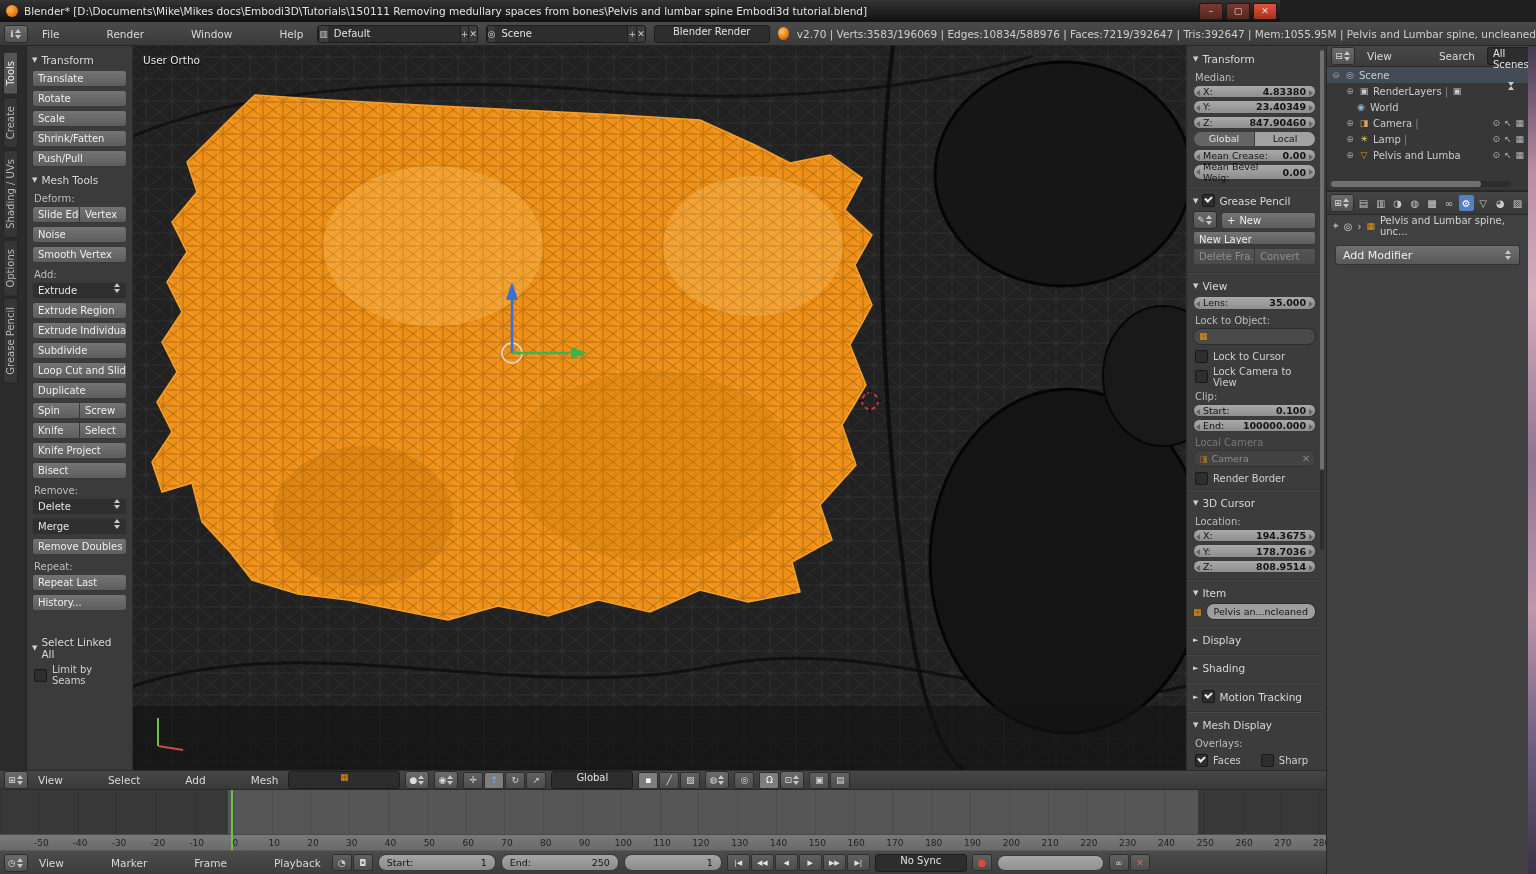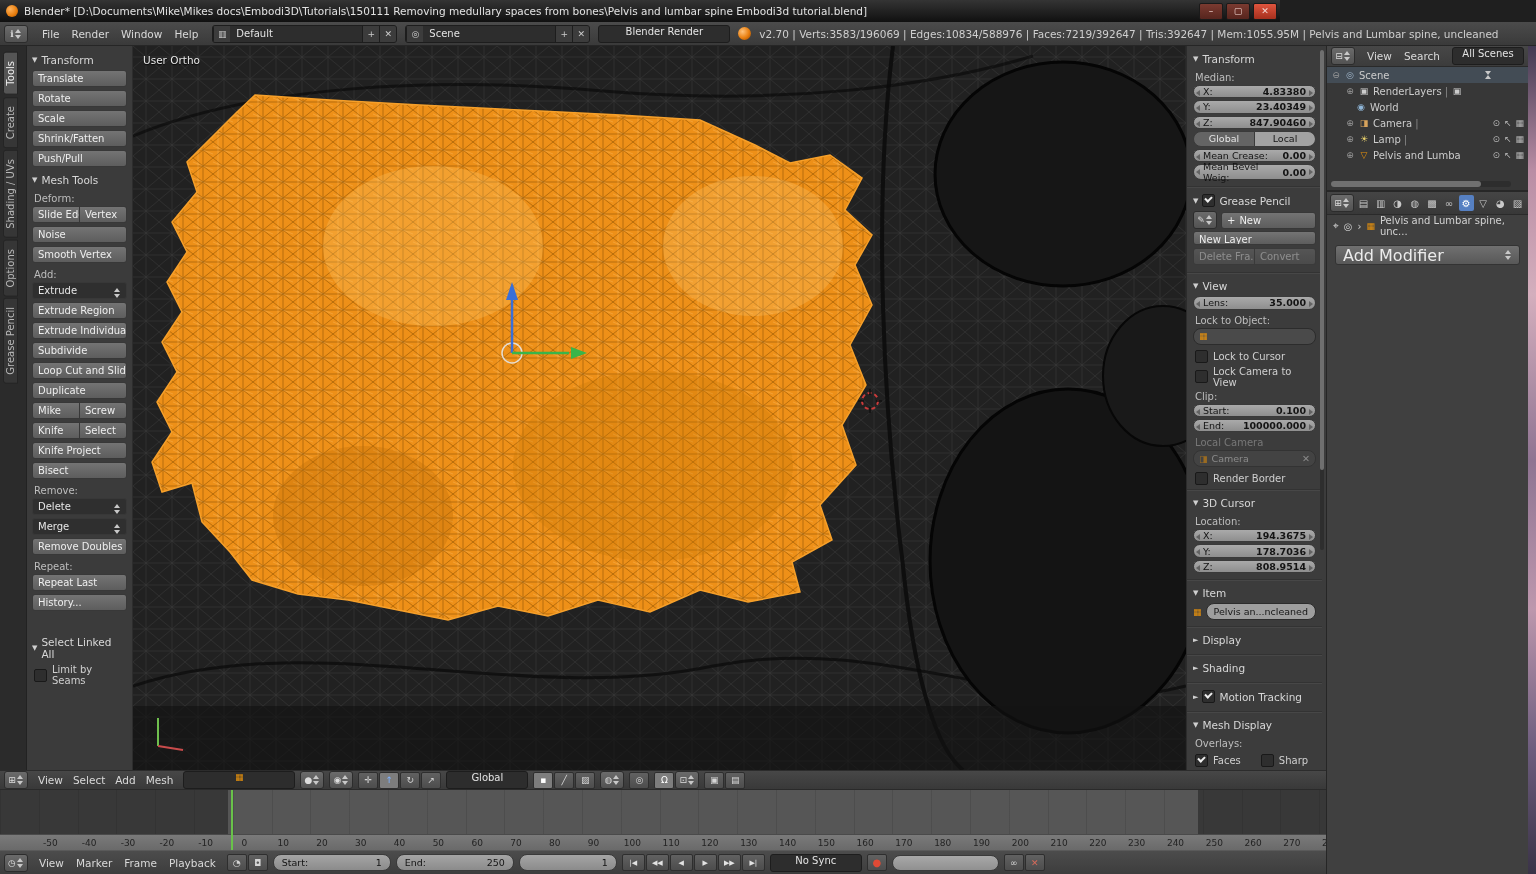--- a/index.html
+++ b/index.html
@@ -11,21 +11,21 @@
   .titlebar .logo{width:12px;height:12px;border-radius:50%;background:radial-gradient(circle at 35% 35%,#ffb35c,#e87d0d 60%,#9c4f05);margin:0 6px 0 6px;}
   .titlebar .ttext{flex:1;color:#e2e2e2;font-size:10.5px;white-space:nowrap;overflow:hidden;}
   .winbtn{width:22px;height:15px;margin-right:3px;border-radius:2px;border:1px solid #1a1a1a;
           display:flex;align-items:center;justify-content:center;font-size:9px;color:#f2d9d4;
           background:linear-gradient(#7a3a30,#57251e);}
   .winbtn.close{background:linear-gradient(#e0553e,#a52f1d);}
   
   .infobar{position:absolute;left:0;top:22px;width:1536px;height:24px;display:flex;align-items:center;gap:8px;
            background:linear-gradient(#4b4b4b,#3a3a3a);border-bottom:1px solid #262626;padding-left:4px;box-sizing:border-box;}
   .menu{padding:0 6px;color:#d9d9d9;font-size:10.5px;}
-  .menurow{display:flex;}
+  .menurow{display:flex;gap:35px;}
   .icobtn{height:16px;min-width:18px;display:inline-flex;align-items:center;justify-content:center;
           background:linear-gradient(#6b6b6b,#525252);border:1px solid #2c2c2c;border-radius:3px;
           color:#ddd;font-size:9px;padding:0 2px;}
   .ddark{height:16px;display:inline-flex;align-items:center;background:#2d2d2d;border:1px solid #1d1d1d;
          border-radius:3px;color:#e3e3e3;font-size:10px;padding:0 5px;gap:16px;flex-direction:column;}
   .seg{display:inline-flex;align-items:center;height:16px;background:#2d2d2d;border:1px solid #1d1d1d;border-radius:3px;overflow:hidden;}
   .seg .val{padding:0 6px;font-size:10px;color:#e3e3e3;min-width:120px;}
   .seg .mini{width:16px;height:16px;display:flex;align-items:center;justify-content:center;background:#3c3c3c;border-left:1px solid #1d1d1d;font-size:9px;color:#ccc;}
   .ud{position:relative;width:8px;height:10px;display:inline-block;}
   .ud::before,.ud::after{content:"";position:absolute;left:1px;border-left:3px solid transparent;border-right:3px solid transparent;}
@@ -42,21 +42,21 @@
          box-sizing:border-box;padding:4px 5px;display:flex;flex-direction:column;}
   .hdr{display:flex;align-items:center;gap:4px;color:#d8d8d8;font-size:10.5px;margin:4px 0 4px 0;}
   .hdr .tri{font-size:7px;color:#cfcfcf;}
   .lbl{color:#bdbdbd;font-size:10px;margin:3px 0 2px 2px;}
   .btn{height:15px;line-height:15px;background:linear-gradient(#747474,#5d5d5d);border:1px solid #383838;border-radius:3px;
        color:#eee;font-size:10px;padding:0 5px;margin-bottom:3px;white-space:nowrap;overflow:hidden;}
   .btnrow{display:flex;margin-bottom:3px;}
   .btnrow .btn{flex:1;margin-bottom:0;border-radius:0;}
   .btnrow .btn:first-child{border-radius:3px 0 0 3px;}
   .btnrow .btn:last-child{border-radius:0 3px 3px 0;border-left:none;}
-  .btn.dark{background:#2f2f2f;color:#e6e6e6;display:flex;align-items:flex-end;justify-content:space-between;}
+  .btn.dark{background:#2f2f2f;color:#e6e6e6;display:flex;align-items:flex-start;justify-content:space-between;}
   .btn.disabled{opacity:.45;}
   .chkrow{display:flex;align-items:center;gap:5px;margin:3px 0 0 2px;color:#cfcfcf;font-size:10px;}
   .chk{width:11px;height:11px;border-radius:2px;background:#2e2e2e;border:1px solid #191919;position:relative;flex:none;}
   .chk.on::after{content:"";position:absolute;left:2px;top:1px;width:5px;height:3px;border-left:2px solid #eee;border-bottom:2px solid #eee;transform:rotate(-45deg);}
   
   .viewport{position:absolute;left:133px;top:46px;width:1053px;height:748px;background:#1c1c1c;overflow:hidden;}
   .vplabel{position:absolute;left:10px;top:8px;color:#e8e8e8;font-size:10.5px;text-shadow:0 1px 1px #000;}
   .objlabel{position:absolute;left:50px;bottom:8px;color:#dedede;font-size:10.5px;text-shadow:0 1px 1px #000;}
   
   .npanel{position:absolute;left:1186px;top:46px;width:140px;height:724px;background:#3c3c3c;border-left:1px solid #2c2c2c;
@@ -89,35 +89,35 @@
   .osep{color:#888;}
   .orestrict{margin-left:auto;display:flex;gap:4px;padding-right:4px;color:#b5b5b5;font-size:9px;}
   .oscroll{position:absolute;left:4px;bottom:3px;width:180px;height:6px;background:#2d2d2d;border-radius:3px;}
   .oscroll::after{content:"";position:absolute;left:0;top:0;height:6px;width:150px;background:#707070;border-radius:3px;}
   .props{position:absolute;left:0;top:146px;width:100%;bottom:0;}
   .picons{display:flex;align-items:center;gap:2px;height:22px;background:linear-gradient(#454545,#383838);border-bottom:1px solid #2a2a2a;padding:0 3px;}
   .pico{width:16px;height:16px;display:flex;align-items:center;justify-content:center;font-size:10px;color:#c9c9c9;border-radius:2px;}
   .pico.active{background:#5680c2;color:#fff;}
   .pcrumb{display:flex;align-items:center;gap:5px;height:22px;padding:0 6px;font-size:10px;color:#d2d2d2;}
   .addmod{margin:8px 8px;height:18px;display:flex;align-items:center;justify-content:space-between;background:linear-gradient(#707070,#585858);
-          border:1px solid #333;border-radius:3px;color:#ececec;font-size:16px;padding:0 7px;}
+          border:1px solid #333;border-radius:3px;color:#ececec;font-size:11px;padding:0 7px;}
   
   .vpheader{position:absolute;left:0;top:770px;width:1326px;height:20px;display:flex;align-items:center;gap:5px;
             background:linear-gradient(#474747,#393939);border-top:1px solid #2c2c2c;border-bottom:1px solid #2a2a2a;padding-left:4px;box-sizing:border-box;}
   .vpheader .menu{padding:0 5px;}
   .igroup{display:flex;gap:1px;align-items:center;}
   .tgl{width:18px;height:15px;display:flex;align-items:center;justify-content:center;font-size:9px;color:#d5d5d5;
        background:linear-gradient(#616161,#4d4d4d);border:1px solid #2e2e2e;border-radius:2px;}
   .tgl.active{background:#7d7d7d;color:#fff;}
   .tgl.blue{color:#7fb2ff;}
   
   .timeline{position:absolute;left:0;top:790px;width:1326px;height:60px;background:#565656;overflow:hidden;
             background-image:repeating-linear-gradient(90deg,rgba(0,0,0,.10) 0 1px,transparent 1px 38.8px);}
   .trange{position:absolute;top:0;height:44px;background:rgba(20,20,20,.45);}
-  .truler{position:absolute;left:0;bottom:0;width:100%;height:16px;background:linear-gradient(#7a7a7a,#6a6a6a);border-top:1px solid #4a4a4a;display:flex;padding-left:31px;box-sizing:border-box;}
+  .truler{position:absolute;left:0;bottom:0;width:100%;height:16px;background:linear-gradient(#7a7a7a,#6a6a6a);border-top:1px solid #4a4a4a;display:flex;padding-left:22px;box-sizing:border-box;}
   .tick{width:38.8px;text-align:center;font-size:9px;color:#232323;line-height:16px;flex:none;}
   .cframe{position:absolute;left:231px;top:0;width:2px;height:60px;background:#69c24a;}
   
   .theader{position:absolute;left:0;top:850px;width:1326px;height:24px;display:flex;align-items:center;gap:5px;
            background:linear-gradient(#4c4c4c,#3d3d3d);border-top:1px solid #5a5a5a;padding-left:4px;box-sizing:border-box;}
   .tslider{height:15px;display:flex;align-items:center;justify-content:space-between;background:linear-gradient(#a5a5a5,#8b8b8b);
            border:1px solid #3a3a3a;border-radius:8px;color:#141414;font-size:9.5px;padding:0 8px;}
   .pbtns{display:flex;gap:1px;}
   .pb{width:21px;height:15px;display:flex;align-items:center;justify-content:center;font-size:7px;color:#e3e3e3;
       background:linear-gradient(#616161,#4c4c4c);border:1px solid #2e2e2e;border-radius:2px;}
@@ -204,21 +204,21 @@
     <div class="btn dark">
         <span>Extrude</span>
         <span class="ud"></span>
       </div>
     <div class="btn">Extrude Region</div>
     <div class="btn">Extrude Individual</div>
     <div class="btn">Subdivide</div>
     <div class="btn">Loop Cut and Slide</div>
     <div class="btn">Duplicate</div>
     <div class="btnrow">
-      <div class="btn">Mike</div>
+      <div class="btn">Spin</div>
       <div class="btn">Screw</div>
     </div>
     <div class="btnrow">
       <div class="btn">Knife</div>
       <div class="btn">Select</div>
     </div>
     <div class="btn">Knife Project</div>
     <div class="btn">Bisect</div>
     <div class="lbl">Remove:</div>
     <div class="btn dark">

